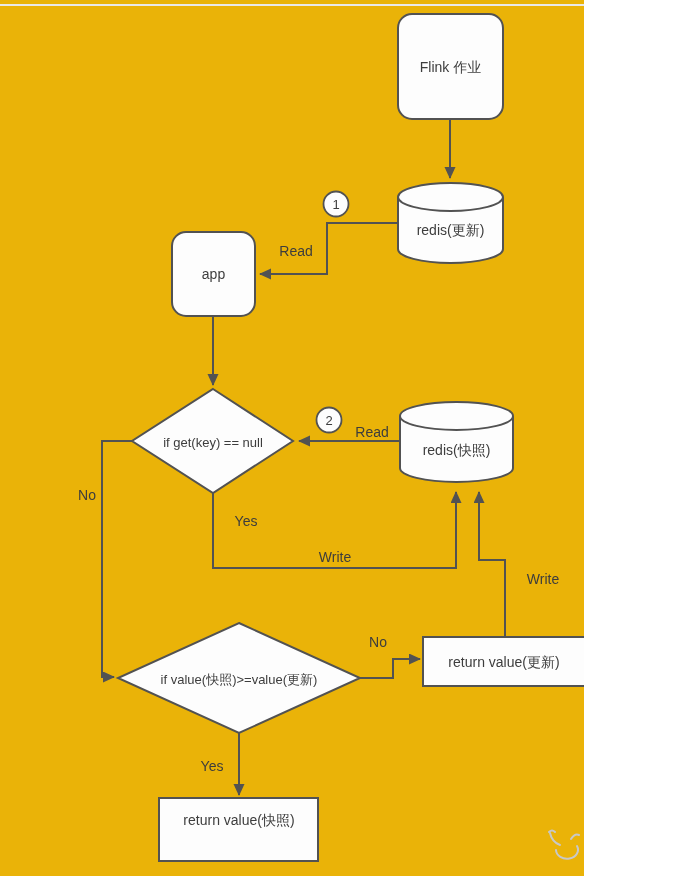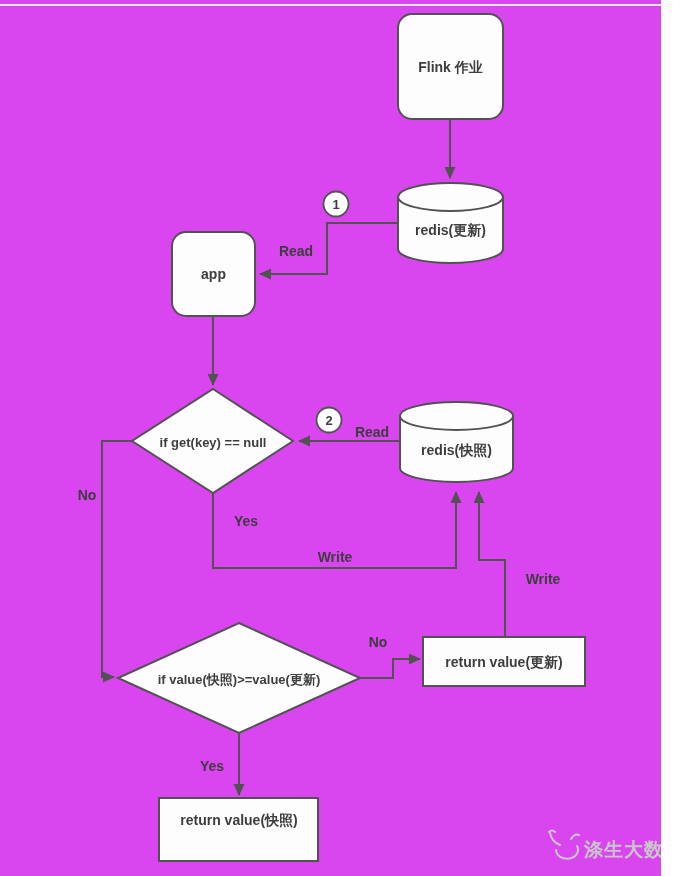--- a/index.html
+++ b/index.html
@@ -1,22 +1,21 @@
 <!DOCTYPE html>
 <html style="--stroke: #525252; --text: #3d3d3d; --wm: #c8c8c8;"><head>
 <meta charset="utf-8">
 <style>
   html,body{margin:0;padding:0;background:#ffffff;}
   .canvas{
     position:relative;
-    width:661px;height:876px;
-    background:#d946ef;
+    width:584px;height:876px;
+    background:#eab308;
     overflow:hidden;
     font-family:"Liberation Sans","DejaVu Sans",sans-serif;
-    font-weight:bold;
   }
   .top-rule{
     position:absolute;left:0;top:4px;width:692px;height:2px;
     background:#e9e9e9;
   }
   svg{position:absolute;left:0;top:0;}
   .shape{fill:#fdfdfd;stroke:var(--stroke,#525252);stroke-width:2;}
   .edge{fill:none;stroke:var(--stroke,#525252);stroke-width:2;}
   .node-label{
     fill:var(--text,#3d3d3d);font-size:14px;

